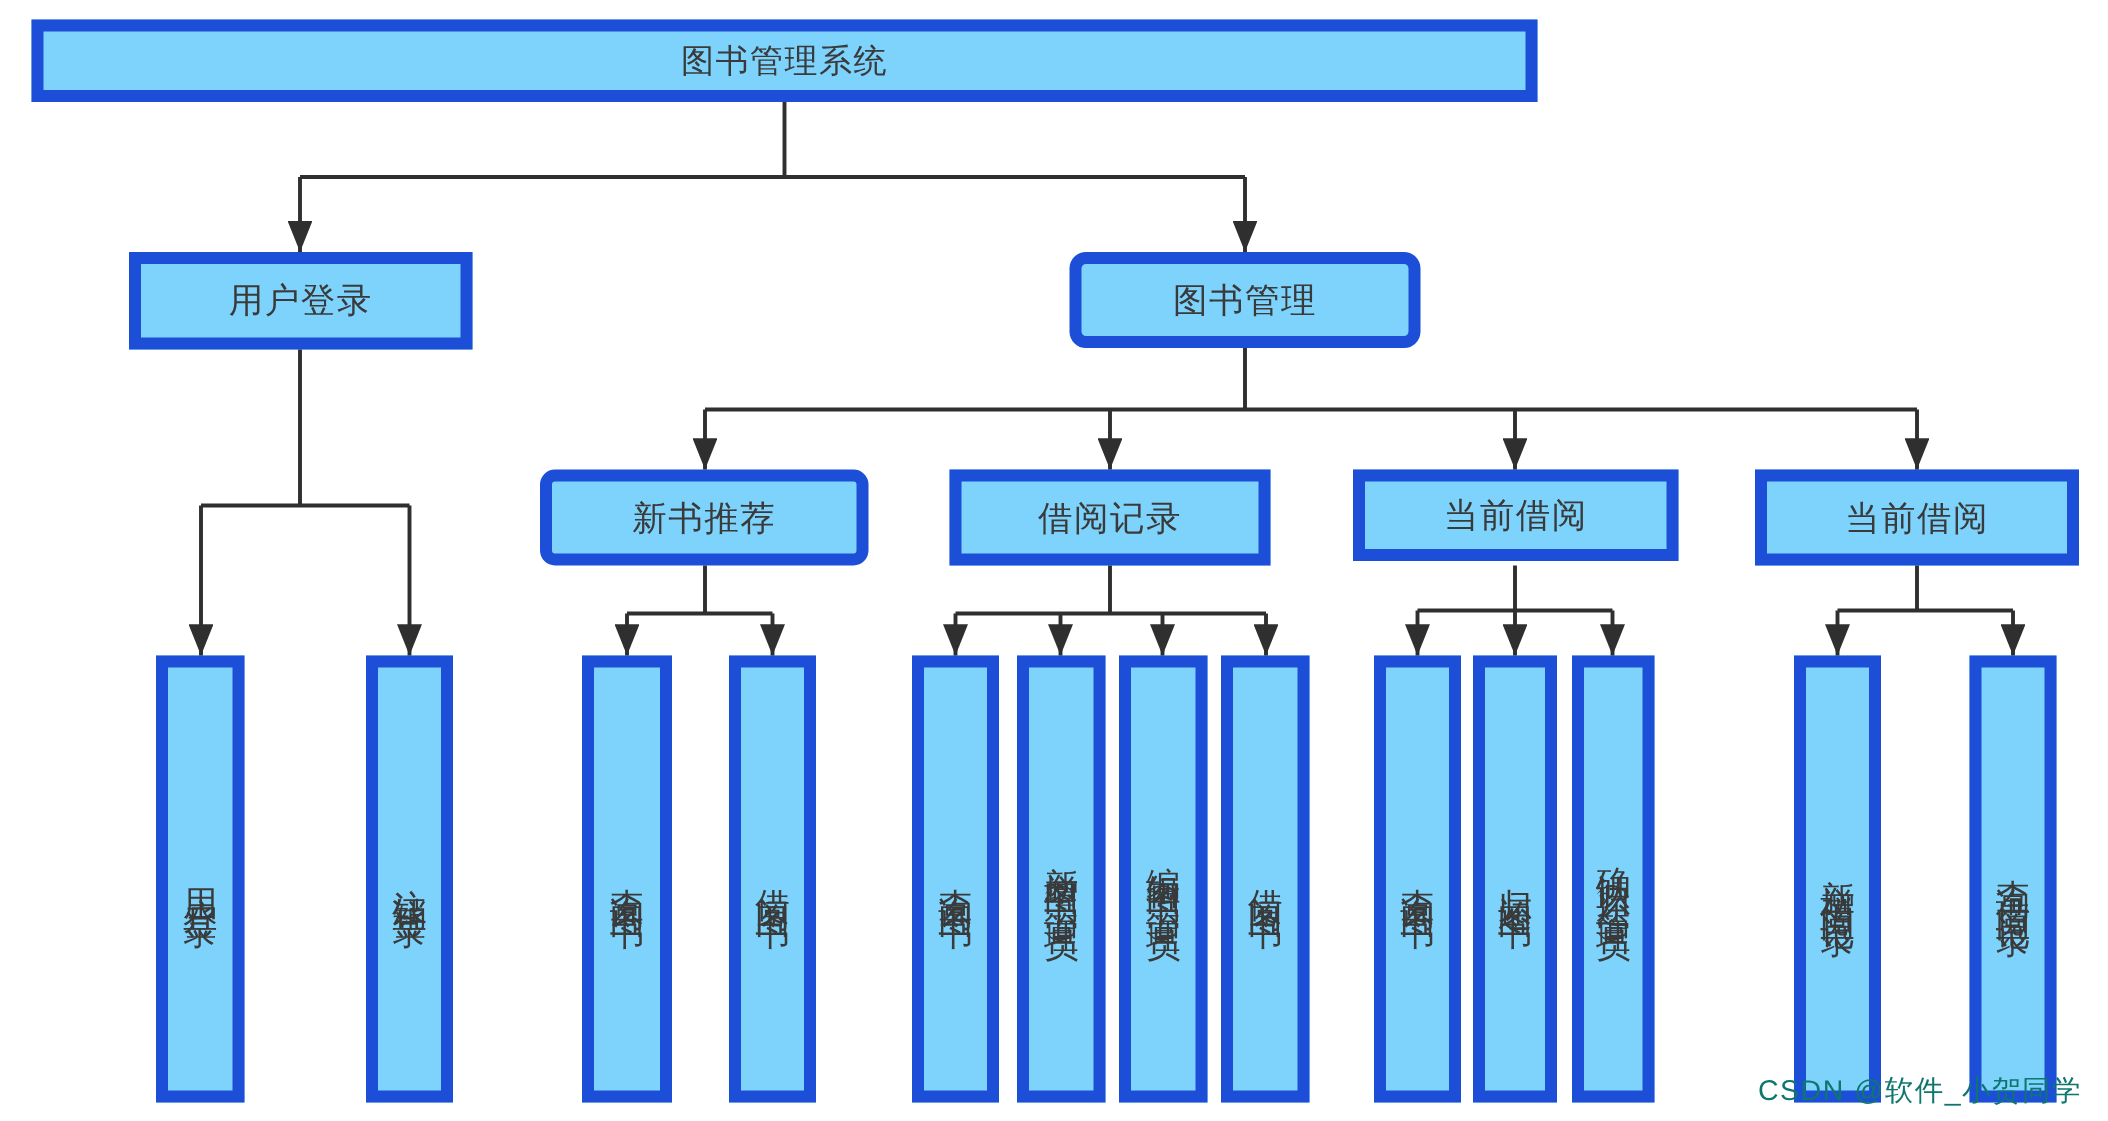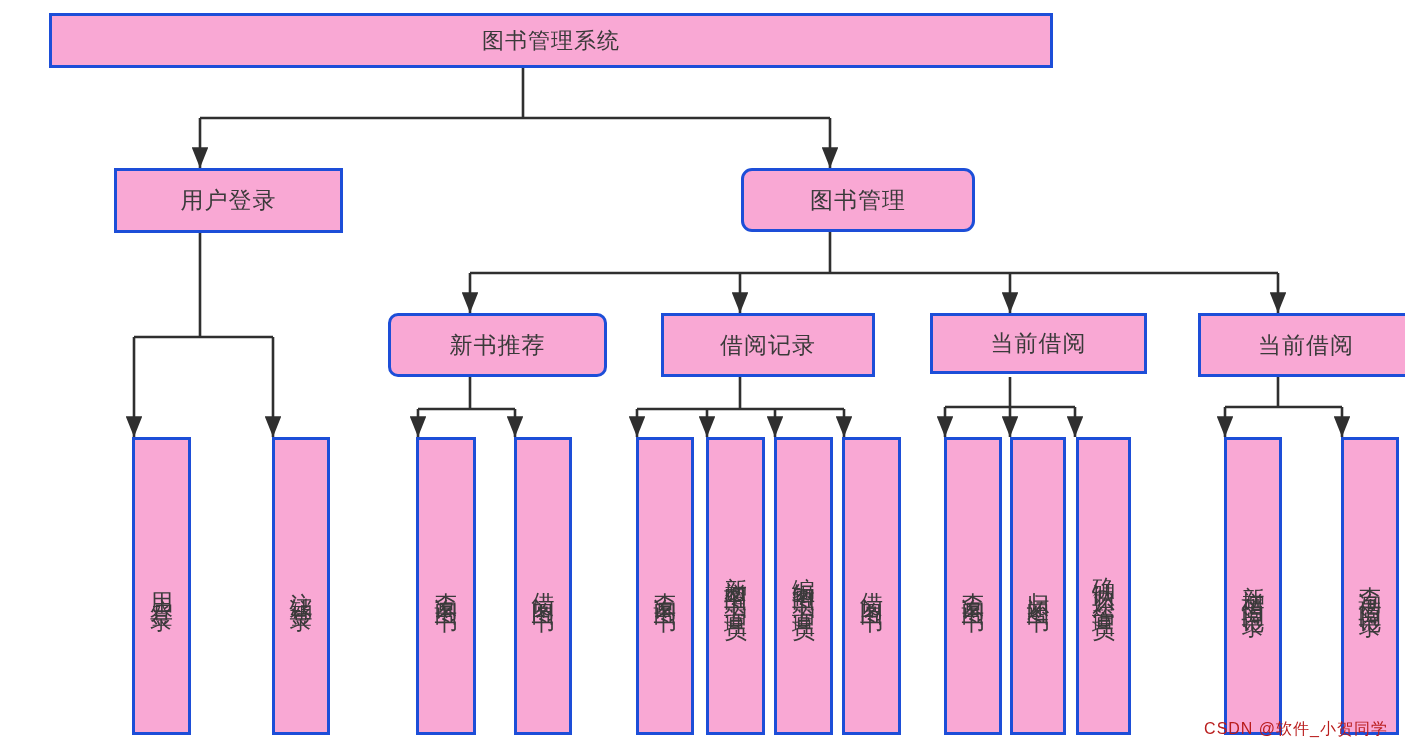--- a/index.html
+++ b/index.html
@@ -11,28 +11,27 @@
     font-family: "Liberation Sans", "DejaVu Sans", sans-serif;
   }
   #edges {
     position: absolute; left: 0; top: 0;
     width: 1405px; height: 747px;
     z-index: 2; pointer-events: none;
   }
   .hnode, .vnode {
     position: absolute;
     box-sizing: border-box;
-    border: 3px solid #1d4ed8;
-    background: #f9a8d4;
+    border: 8px solid #1d4ed8;
+    background: #7dd3fc;
     color: #3a3a3a;
     display: flex;
     align-items: center;
     justify-content: center;
     z-index: 1;
-    margin-left: 28px;
   }
   .hnode { font-size: 23px; letter-spacing: 1px; }
   .vnode span {
     writing-mode: vertical-rl;
     text-orientation: mixed;
     font-size: 23px;
     letter-spacing: 6px;
     line-height: 1;
     white-space: nowrap;
   }
@@ -58,22 +57,22 @@
   #l-query-books-3     { left: 916px;  top: 437px; width: 58px; height: 298px; }
   #l-return-books      { left: 982px;  top: 437px; width: 56px; height: 298px; }
   #l-confirm-return    { left: 1048px; top: 437px; width: 55px; height: 298px; }
   #l-add-borrow-record { left: 1196px; top: 437px; width: 58px; height: 298px; }
   #l-query-borrow-record{ left: 1313px; top: 437px; width: 58px; height: 298px; }
 
   #watermark {
     position: absolute;
     right: 17px; bottom: 7px;
     z-index: 5;
-    font-size: 16px;
-    color: #b91c1c;
+    font-size: 19px;
+    color: #0f766e;
     letter-spacing: 1px;
   }
 </style>
 </head>
 <body>
 
 <svg id="edges" viewBox="0 0 1405 747" xmlns="http://www.w3.org/2000/svg">
   <defs>
     <marker id="arr" viewBox="0 0 10 8" markerWidth="8" markerHeight="6.4" refX="10" refY="4" orient="auto" markerUnits="strokeWidth">
       <path d="M0,0 L10,4 L0,8 z" fill="#2f2f2f"></path>

